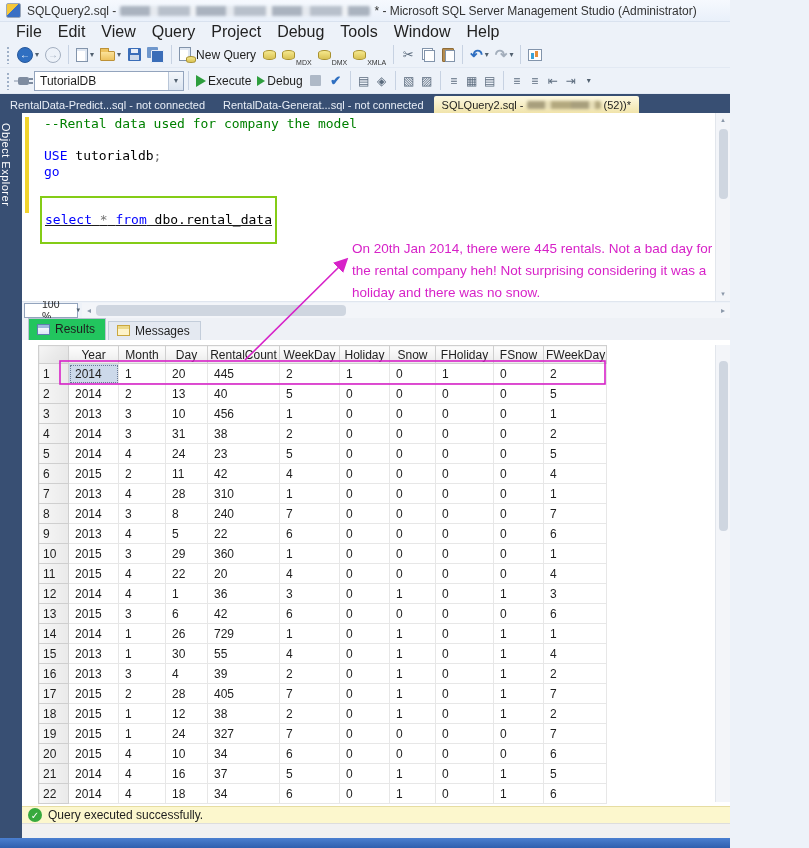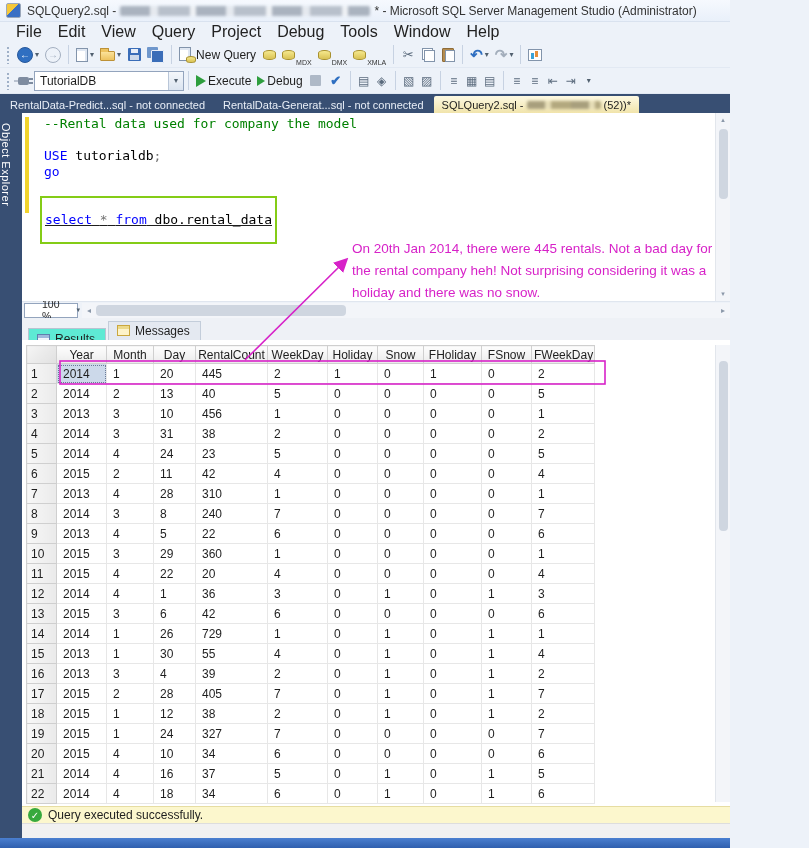--- a/index.html
+++ b/index.html
@@ -121,28 +121,28 @@
   .hscroll { flex: 1; height: 15px; display: flex; align-items: center; background: #f3f5f9; margin-left: 4px; }
   .hscroll .arr { width: 14px; text-align: center; font-size: 8px; color: #8b98a9; }
   .hscroll .thumb { width: 250px; height: 11px; background: #cfd6e0; border-radius: 4px; }
   .hscroll .spring { flex: 1; }
 
   
   .results-tabs { height: 22px; display: flex; align-items: flex-end; padding-left: 6px; gap: 2px;
     background: #eef1f6; flex: none; }
   .rtab { display: flex; align-items: center; gap: 5px; font-size: 12px; padding: 2px 10px 3px 8px;
     border: 1px solid #c3cdda; border-bottom: none; background: #e4e9f1; height: 19px; }
-  .rtab.active { background: #5eead4; height: 22px; border-color: #b9c3d2; position: relative; top: 10px; }
+  .rtab.active { background: #22c55e; height: 22px; border-color: #b9c3d2; position: relative; top: 0; }
   .rtab-icon { width: 13px; height: 11px; border: 1px solid #5f7fae; background: linear-gradient(#fff,#dce7f5);
     box-shadow: inset 0 3px 0 #9db8dc; }
   .rtab-icon.messages { border-color: #caa73e; background: #fdf3c9; box-shadow: inset 0 3px 0 #ecd98a; }
 
   
   .grid-region { flex: 1; position: relative; background: #fff; padding-top: 5px; min-height: 0; }
-  table.grid { border-collapse: collapse; table-layout: fixed; width: 568px; margin-left: 4px; font-size: 12px; }
+  table.grid { border-collapse: collapse; table-layout: fixed; width: 568px; margin-left: 16px; font-size: 12px; }
   table.grid th { background: linear-gradient(#fdfdfd,#ebebeb); border: 1px solid #cfcfcf; height: 18px;
     font-weight: normal; text-align: center; white-space: nowrap; overflow: hidden; padding: 0 2px; }
   table.grid th.corner { background: linear-gradient(135deg,#f5f5f5,#e0e0e0); }
   table.grid td { border: 1px solid #e7e7e7; height: 20px; padding: 0 6px; white-space: nowrap;
     overflow: hidden; background: #fff; }
   table.grid td.rownum { background: linear-gradient(90deg,#f7f7f7,#eaeaea); border-color: #cfcfcf; padding: 0 4px; }
   table.grid td.sel { background: #ccd9ea; outline: 1px dotted #6a7b97; outline-offset: -2px; }
   .grid-vscroll { position: absolute; right: 0; top: 5px; bottom: 4px; width: 15px; background: #f3f5f9;
     border-left: 1px solid #e2e6ec; display: flex; flex-direction: column; align-items: center; }
   .grid-vscroll .thumb { width: 9px; height: 170px; background: #cfd6e0; border-radius: 4px; margin-top: 16px; }

